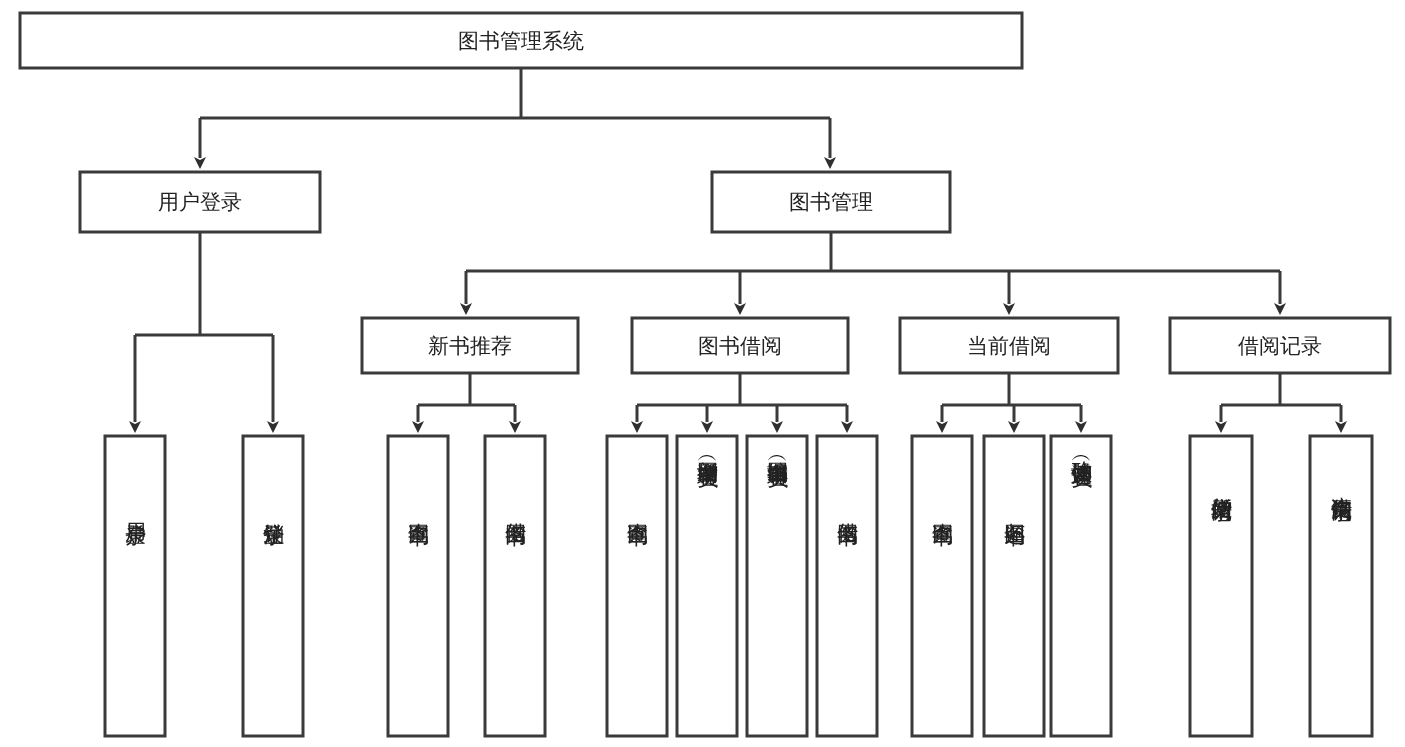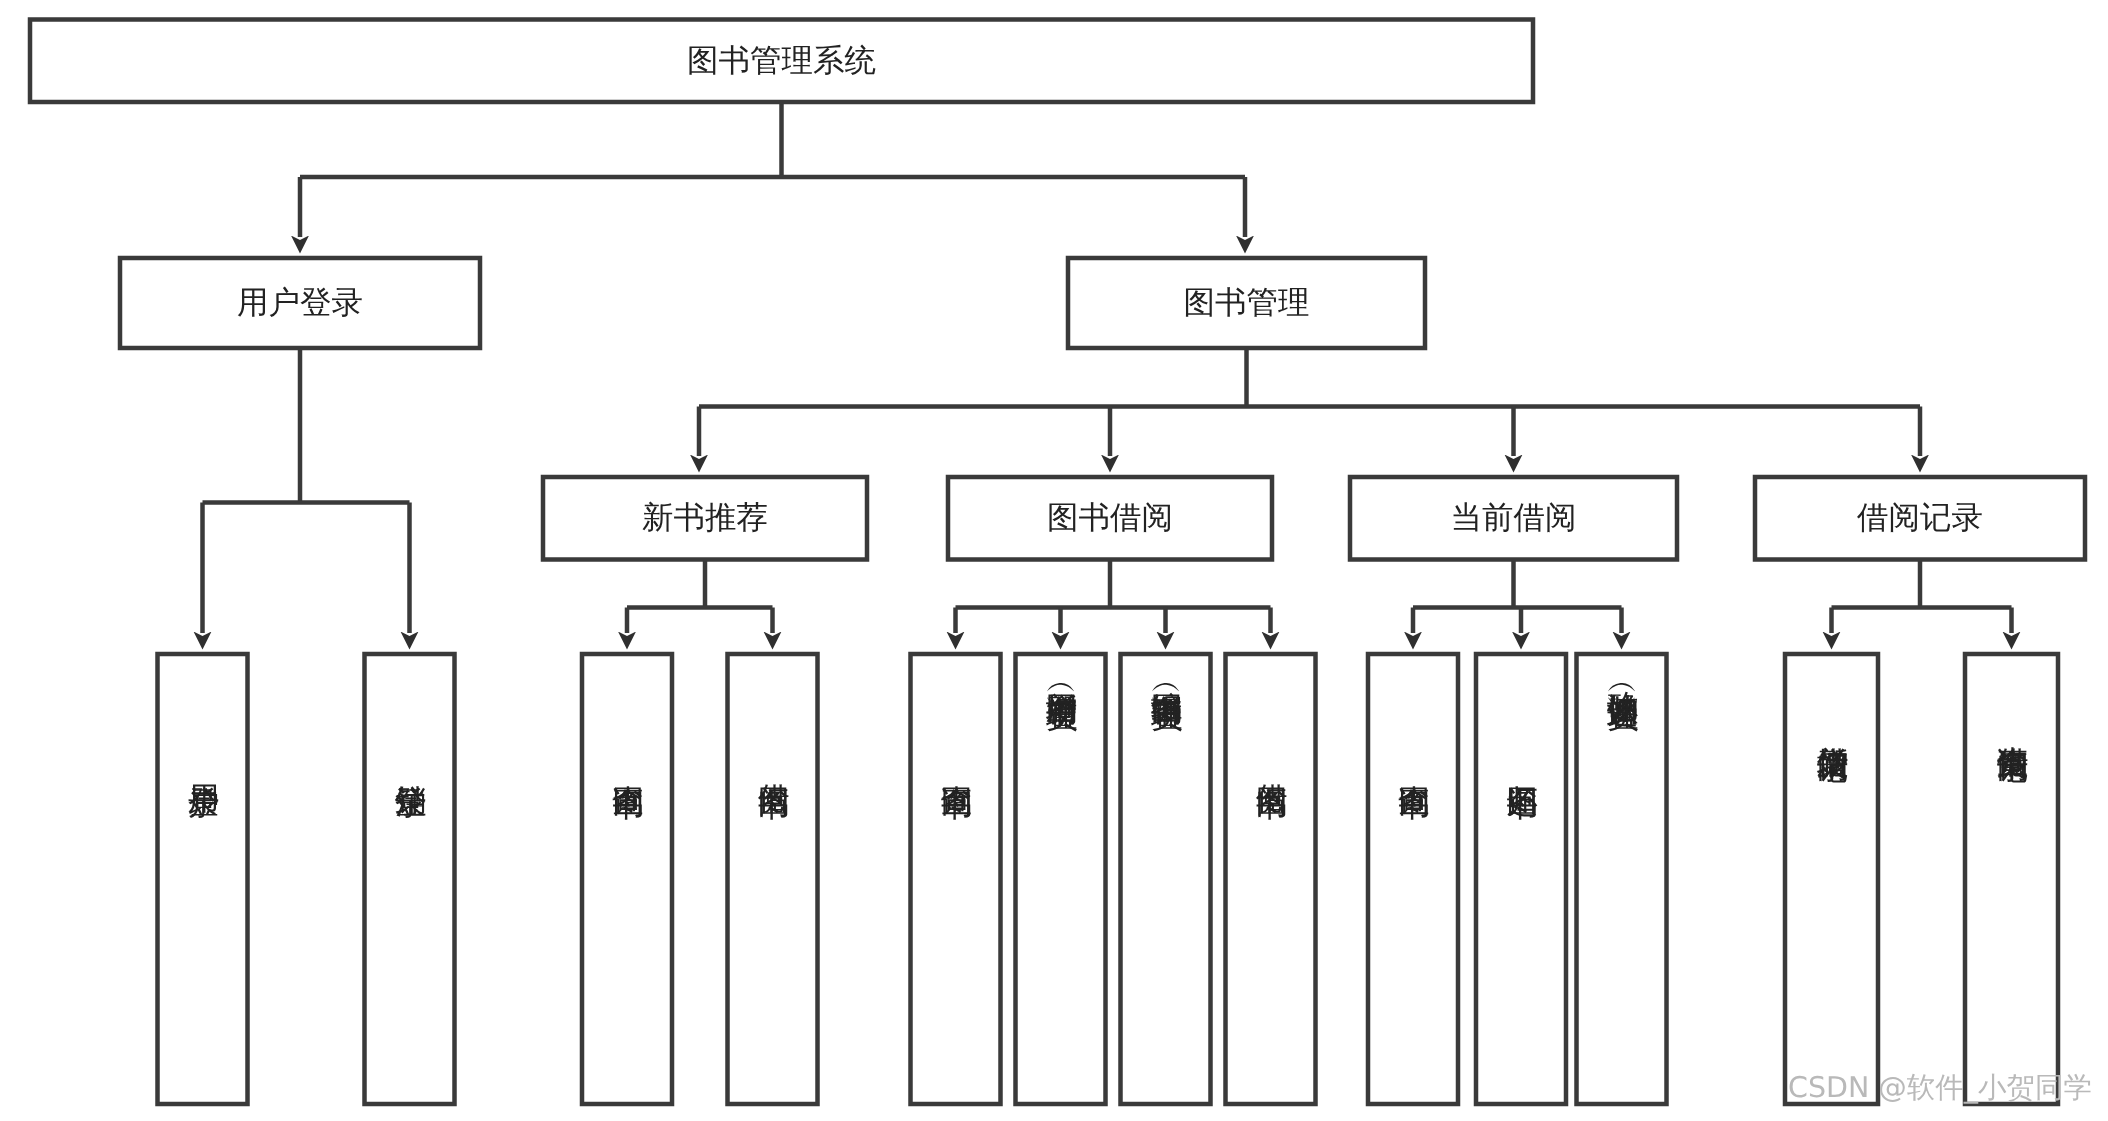--- a/index.html
+++ b/index.html
@@ -160,14 +160,13 @@
       <div class="leaf-label" style="left: 607px; top: 506px; width: 60px; height: 230px;">查询图书</div>
       <div class="leaf-label" style="left: 677px; top: 444px; width: 60px; height: 292px;">新增图书（管理员）</div>
       <div class="leaf-label" style="left: 747px; top: 444px; width: 60px; height: 292px;">编辑图书（管理员）</div>
       <div class="leaf-label" style="left: 817px; top: 506px; width: 60px; height: 230px;">借阅图书</div>
       <div class="leaf-label" style="left: 912px; top: 506px; width: 60px; height: 230px;">查询图书</div>
       <div class="leaf-label" style="left: 984px; top: 506px; width: 60px; height: 230px;">归还图书</div>
       <div class="leaf-label" style="left: 1051px; top: 444px; width: 60px; height: 292px;">确认归还（管理员）</div>
       <div class="leaf-label" style="left: 1190px; top: 480px; width: 62px; height: 256px;">新增借阅记录</div>
       <div class="leaf-label" style="left: 1310px; top: 480px; width: 62px; height: 256px;">查询借阅记录</div>
     </div>
-  <div class="watermark" style="left: 1192px; top: 712px; color: rgb(185, 185, 185);">CSDN @软件_小贺同学</div>
 </div>
 
 </body></html>

